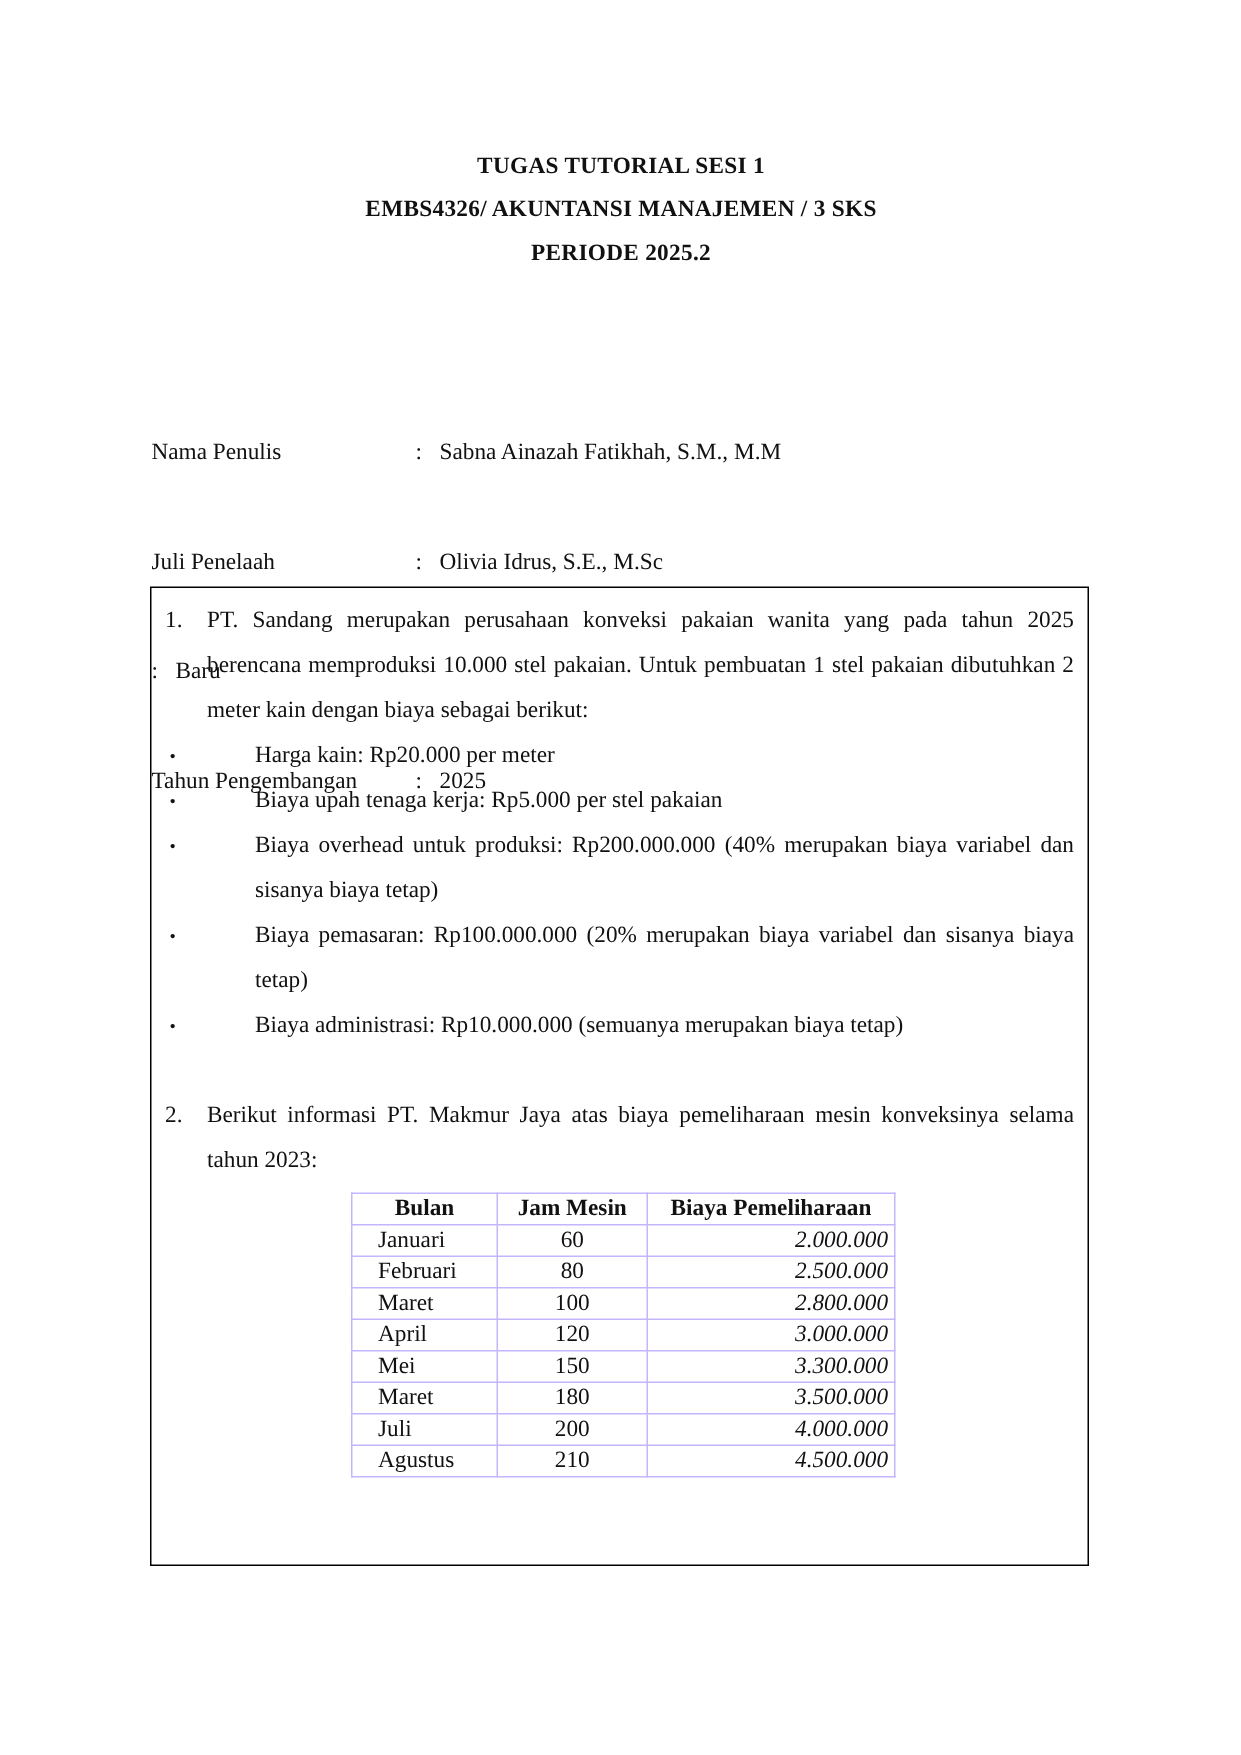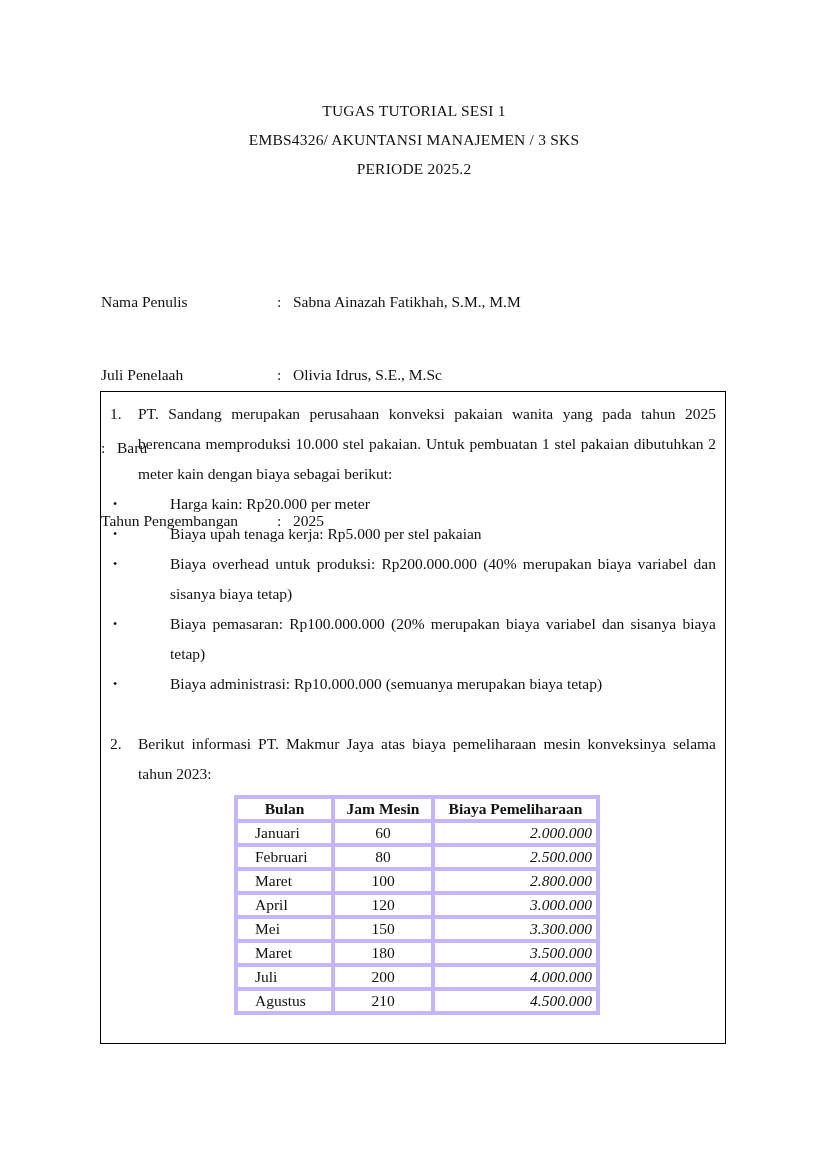--- a/index.html
+++ b/index.html
@@ -25,21 +25,21 @@
 
   
   .header {
     position: absolute;
     left: 100px;
     top: 96px;
     width: 628px;
     text-align: center;
   }
   .header-line {
-    font-weight: normal;
+    font-weight: bold;
     font-size: 15.5px;
     line-height: 29px;
     letter-spacing: 0.2px;
   }
 
   
   .meta {
     position: absolute;
     left: 101px;
     top: 243px;
@@ -134,21 +134,21 @@
     margin-top: 6px;
     padding-left: 124px;
   }
   table.data {
     border-collapse: collapse;
     font-size: 15.5px;
     table-layout: fixed;
     width: 362px;
   }
   table.data th, table.data td {
-    border: 4px solid #c4b5fd;
+    border: 1px solid #c4b5fd;
     padding: 0 4px;
     height: 20px;
     line-height: 20px;
     font-weight: normal;
   }
   table.data th {
     font-weight: bold;
     text-align: center;
   }
   table.data td.c-bulan { text-align: left; padding-left: 17px; }

